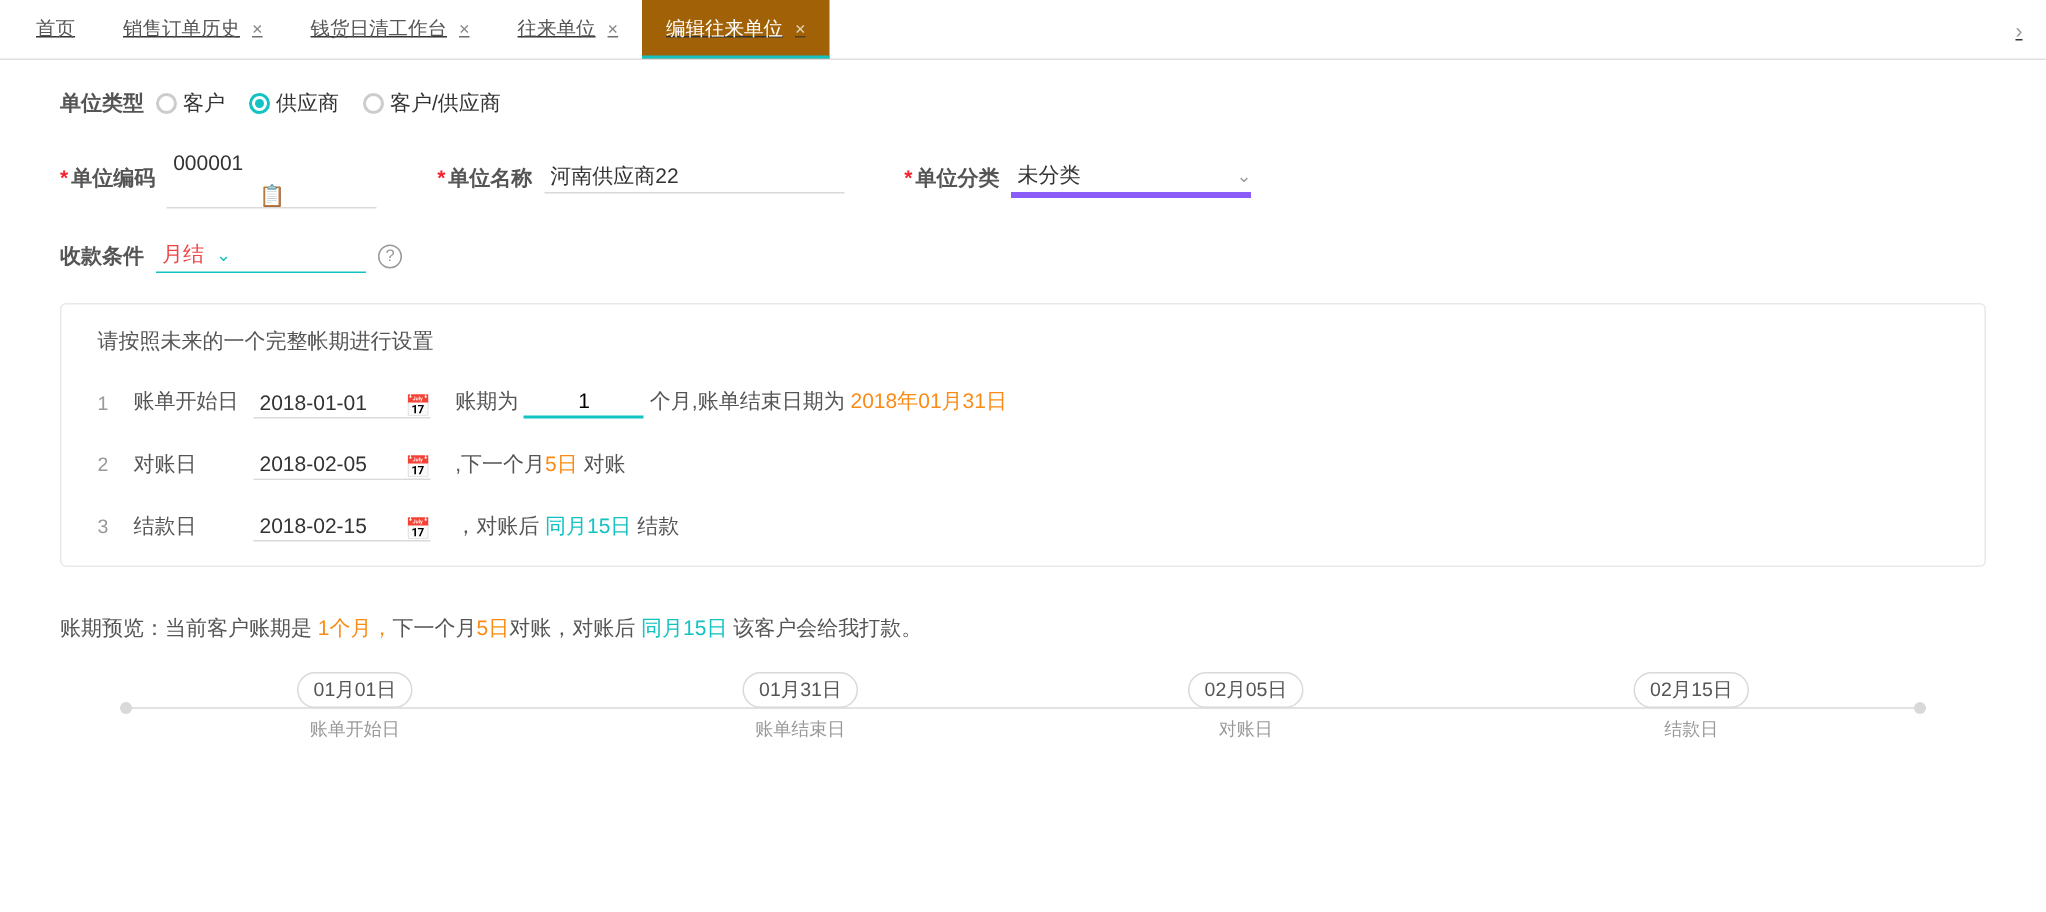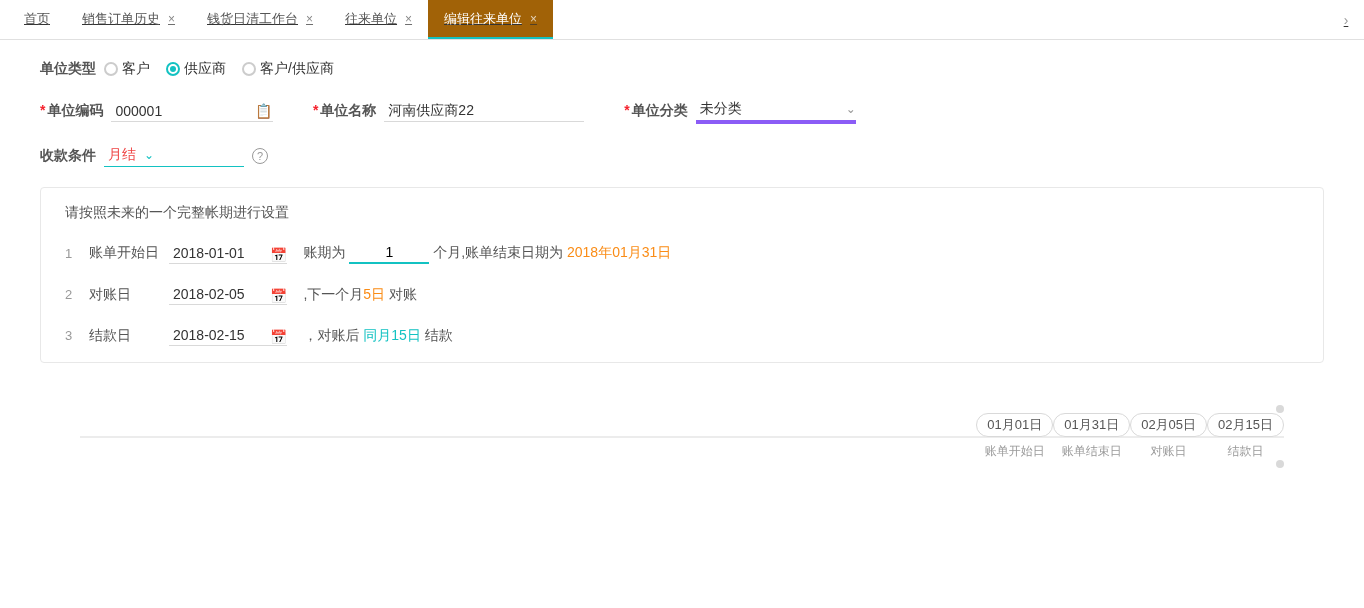--- a/index.html
+++ b/index.html
@@ -114,20 +114,21 @@
       padding: 2px 4px;
       font-size: 14px;
       color: #333;
       width: 180px;
     }
     .input-with-icon {
       display: flex;
       align-items: center;
       border-bottom: 1px solid #d9d9d9;
       gap: 4px;
+      flex-direction: column;
     }
     .input-with-icon input {
       border: none;
       outline: none;
       padding: 2px 4px;
       font-size: 14px;
       color: #333;
       width: 160px;
     }
     .calendar-icon {
@@ -239,25 +240,24 @@
     .preview-section {
       padding: 16px 0;
     }
     .preview-text {
       font-size: 14px;
       color: #555;
       margin-bottom: 20px;
     }
     .timeline-container {
       display: flex;
-      align-items: flex-end;
+      align-items: center;
       position: relative;
       padding: 0 40px;
       margin-top: 10px;
-      flex-direction: column;
     }
     .timeline-line {
       position: absolute;
       left: 40px;
       right: 40px;
       top: 50%;
       height: 1px;
       background: #d9d9d9;
       transform: translateY(-50%);
       z-index: 0;
@@ -414,20 +414,23 @@
         <input type="text" value="2018-02-15" style="">
         <span class="calendar-icon">📅</span>
       </div>
       <span class="setting-desc">
         ，对账后&nbsp;<span class="highlight-teal">同月15日</span>&nbsp;结款
       </span>
     </div>
   </div>
 
   <div class="preview-section">
+    <div class="preview-text">
+      账期预览：当前客户账期是&nbsp;<span class="highlight-orange">1个月，</span>下一个月<span class="highlight-orange">5日</span>对账，对账后&nbsp;<span class="highlight-teal">同月15日</span>&nbsp;该客户会给我打款。
+    </div>
 
     <div class="timeline-container">
       <div class="timeline-line"></div>
       <div class="timeline-start-dot"></div>
       <div class="timeline-points">
         <div class="timeline-point">
           <span class="timeline-point-label">01月01日</span>
           <span class="timeline-point-sublabel">账单开始日</span>
         </div>
         <div class="timeline-point">

